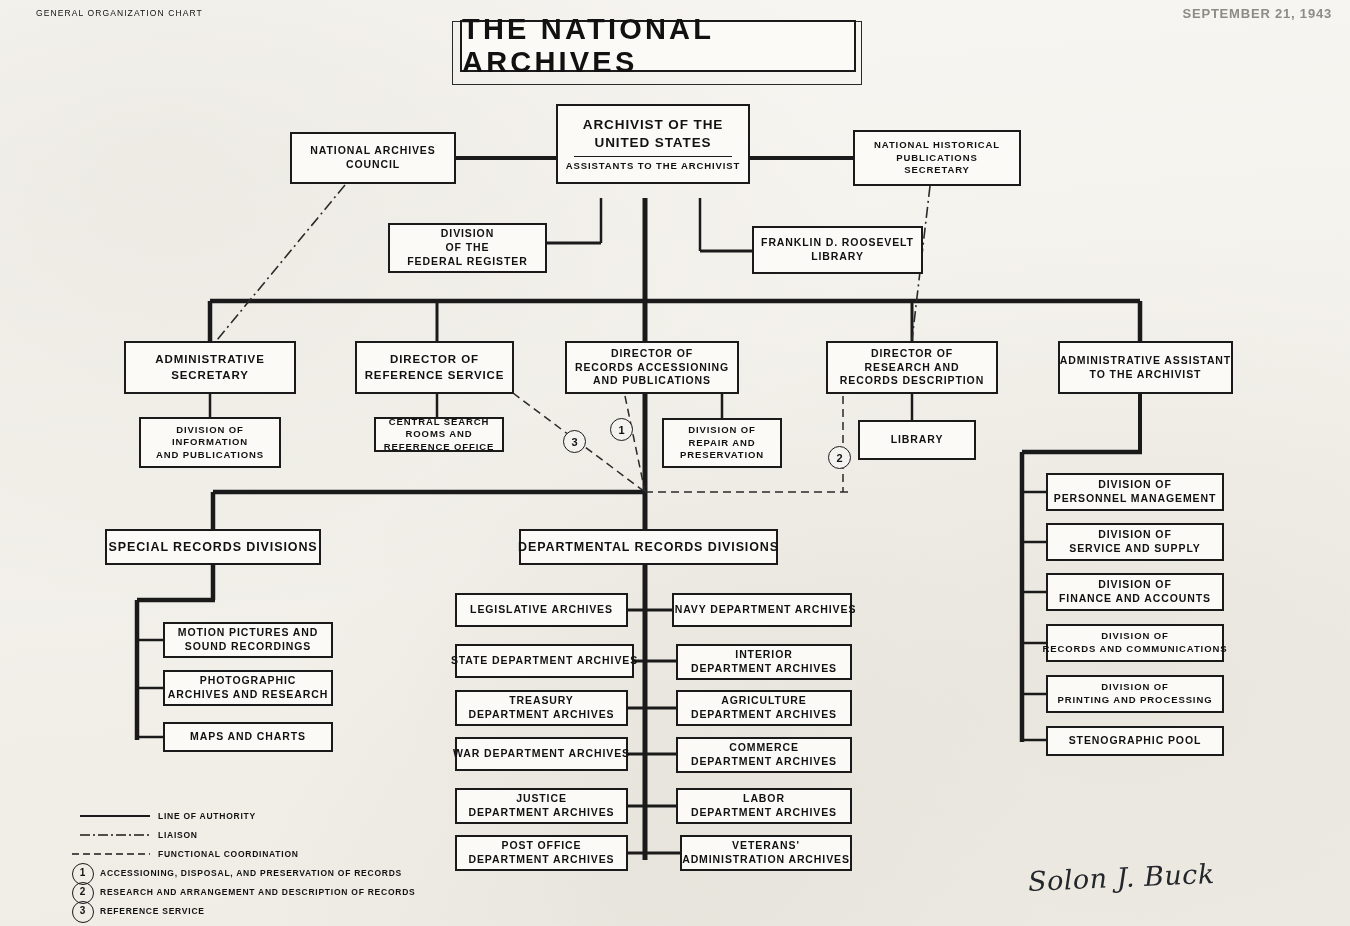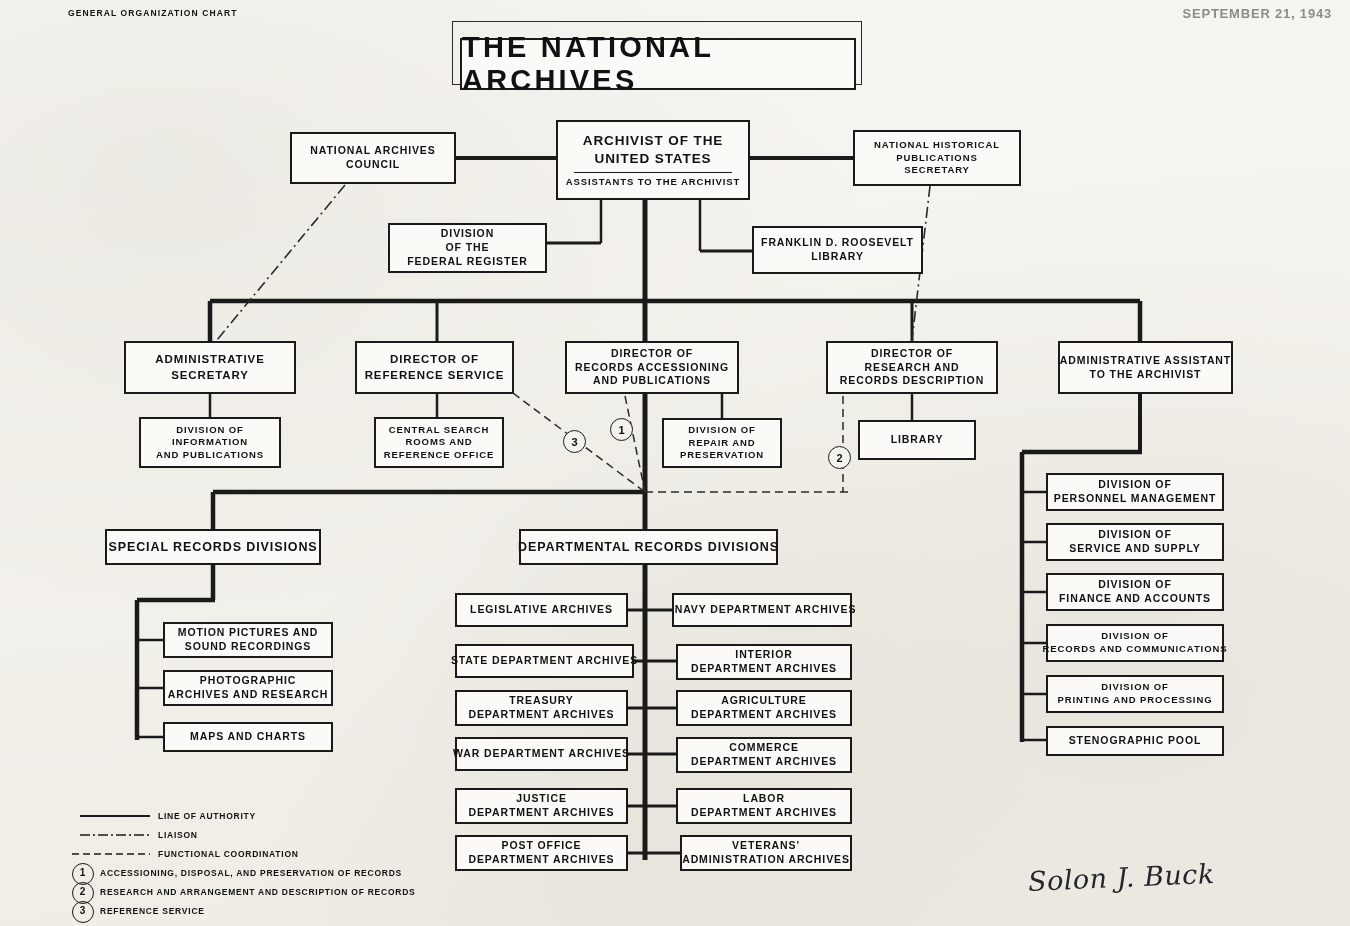--- a/index.html
+++ b/index.html
@@ -51,21 +51,21 @@
   }
   .box .ln { display: block; white-space: nowrap; }
   .f9  { font-size: 9.5px; }
   .f10 { font-size: 10.5px; }
   .f11 { font-size: 11.5px; }
   .f12 { font-size: 12.5px; }
   .f13 { font-size: 13.5px; }
 
   #title-box {
     position: absolute;
-    left: 460px; top: 38px;
+    left: 460px; top: 20px;
     width: 392px; height: 48px;
     border: 2px solid #1a1a1a;
     background: #fbfaf7;
     display: flex; align-items: center; justify-content: center;
   }
   #title-box-outer {
     position: absolute;
     left: 452px; top: 21px;
     width: 408px; height: 62px;
     border: 1px solid #2a2a2a;
@@ -73,23 +73,22 @@
   }
   #title-text {
     font-size: 29px;
     font-weight: bold;
     letter-spacing: 3.2px;
   }
   #chart-label {
     position: absolute;
     left: 36px; top: 8px;
     font-size: 8.5px;
-    font-weight: bold;
+    font-weight: normal;
     letter-spacing: 1.1px;
-    margin-left: 32px;
   }
   #chart-date {
     position: absolute;
     right: 18px; top: 6px;
     font-size: 13px;
     font-weight: bold;
     letter-spacing: 0.8px;
     color: #8d8b86;
   }
   #archivist-box .divider {
@@ -230,21 +229,21 @@
   </svg>
 
   <div id="chart-label">GENERAL ORGANIZATION CHART</div>
   <div id="chart-date">SEPTEMBER 21, 1943</div>
 
   <div id="title-box-outer"></div>
   <div id="title-box">
     <span id="title-text">THE NATIONAL ARCHIVES</span>
   </div>
 
-  <div class="box f13" id="archivist-box" style="left:556px; top:120px; width:194px; height:80px;">
+  <div class="box f13" id="archivist-box" style="left:556px; top:104px; width:194px; height:80px;">
     <span class="ln">ARCHIVIST OF THE</span>
     <span class="ln">UNITED STATES</span>
     <div class="divider"></div>
     <span class="ln f9">ASSISTANTS TO THE ARCHIVIST</span>
   </div>
 
   <div class="box f10" style="left:290px; top:132px; width:166px; height:52px;">
     <span class="ln">NATIONAL ARCHIVES</span>
     <span class="ln">COUNCIL</span>
   </div>
@@ -273,21 +272,21 @@
   <div class="box f9" style="left:139px; top:417px; width:142px; height:51px;">
     <span class="ln">DIVISION OF</span>
     <span class="ln">INFORMATION</span>
     <span class="ln">AND PUBLICATIONS</span>
   </div>
 
   <div class="box f11" style="left:355px; top:341px; width:159px; height:53px;">
     <span class="ln">DIRECTOR OF</span>
     <span class="ln">REFERENCE SERVICE</span>
   </div>
-  <div class="box f9" style="left:374px; top:417px; width:130px; height:51px;">
+  <div class="box f9" style="left:374px; top:417px; width:130px; height:35px;">
     <span class="ln">CENTRAL SEARCH</span>
     <span class="ln">ROOMS AND</span>
     <span class="ln">REFERENCE OFFICE</span>
   </div>
 
   <div class="box f10" style="left:565px; top:341px; width:174px; height:53px;">
     <span class="ln">DIRECTOR OF</span>
     <span class="ln">RECORDS ACCESSIONING</span>
     <span class="ln">AND PUBLICATIONS</span>
   </div>

